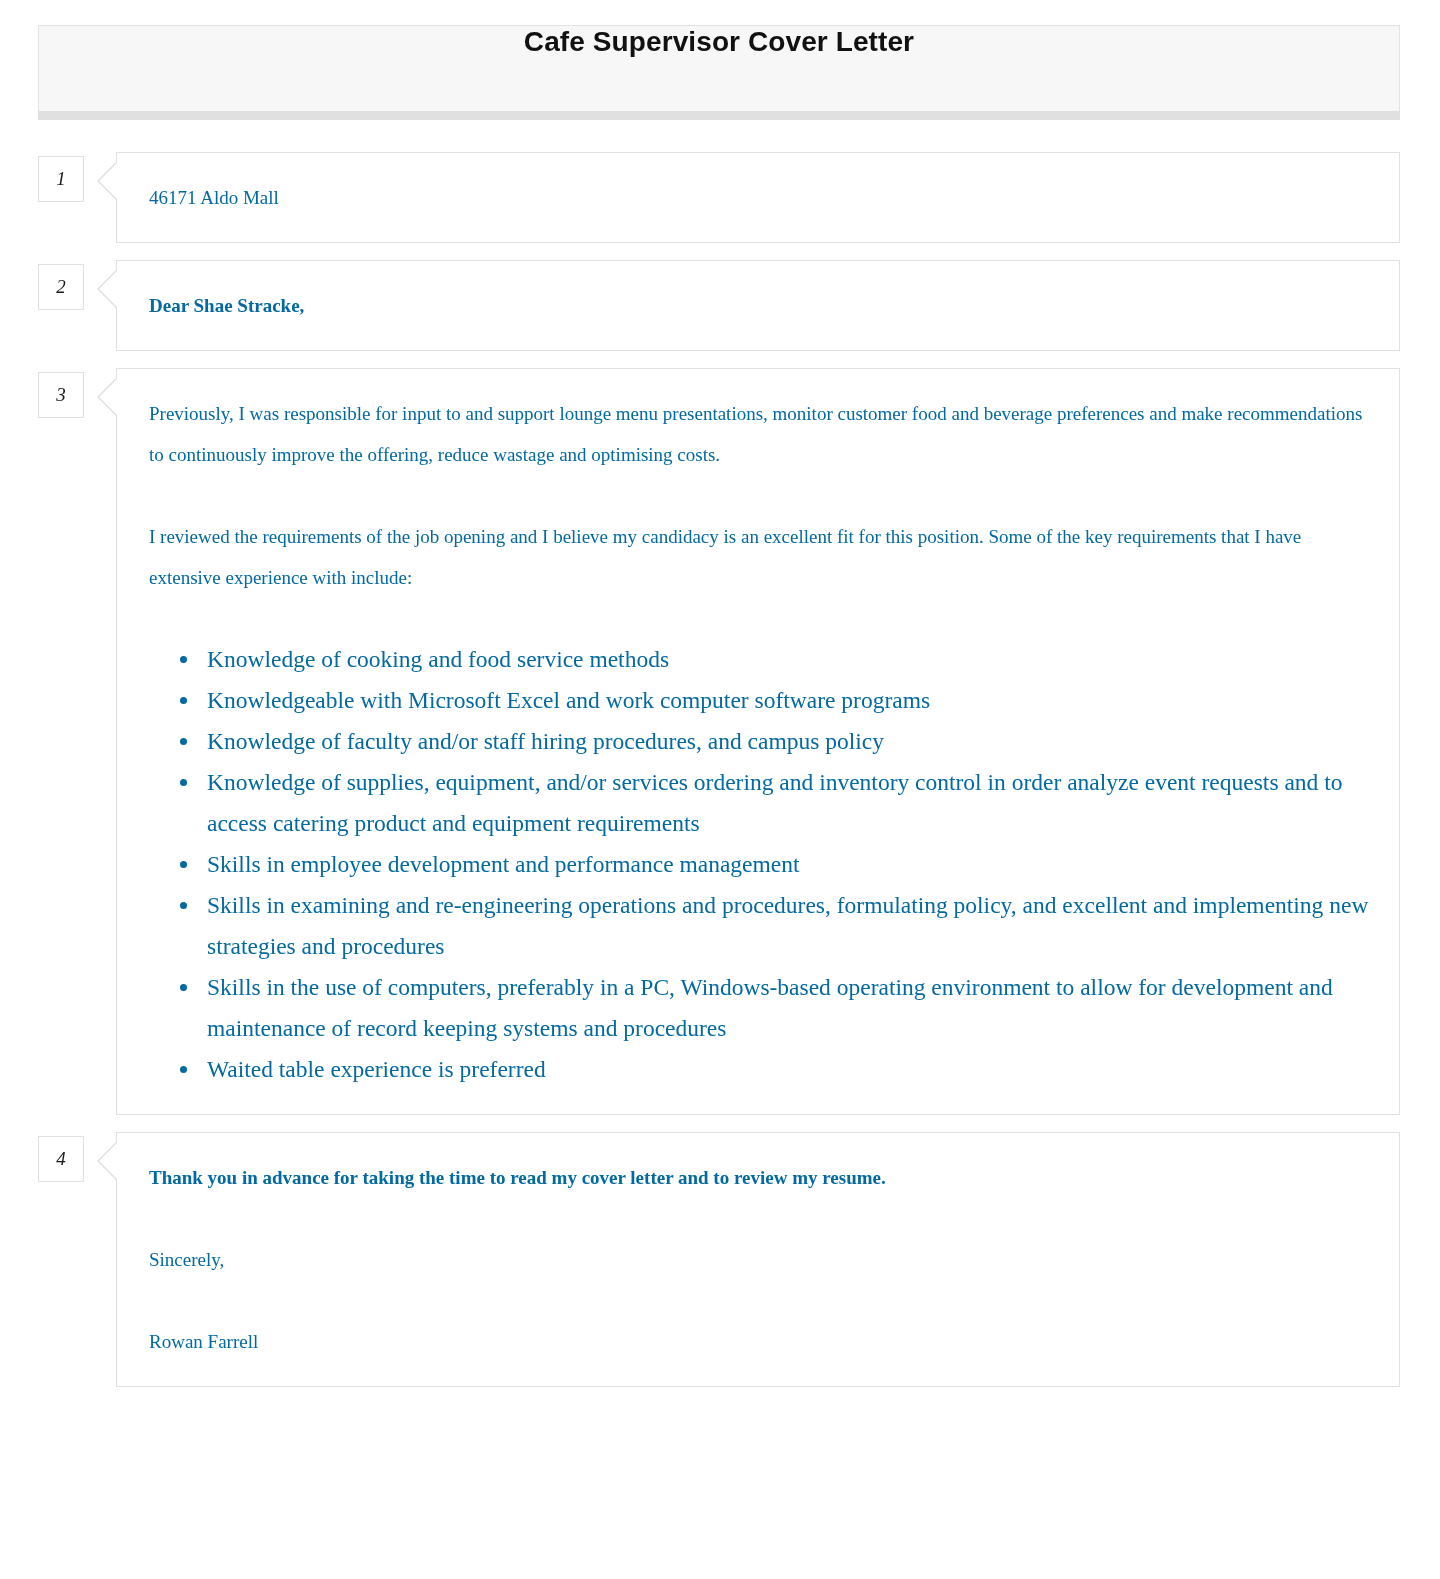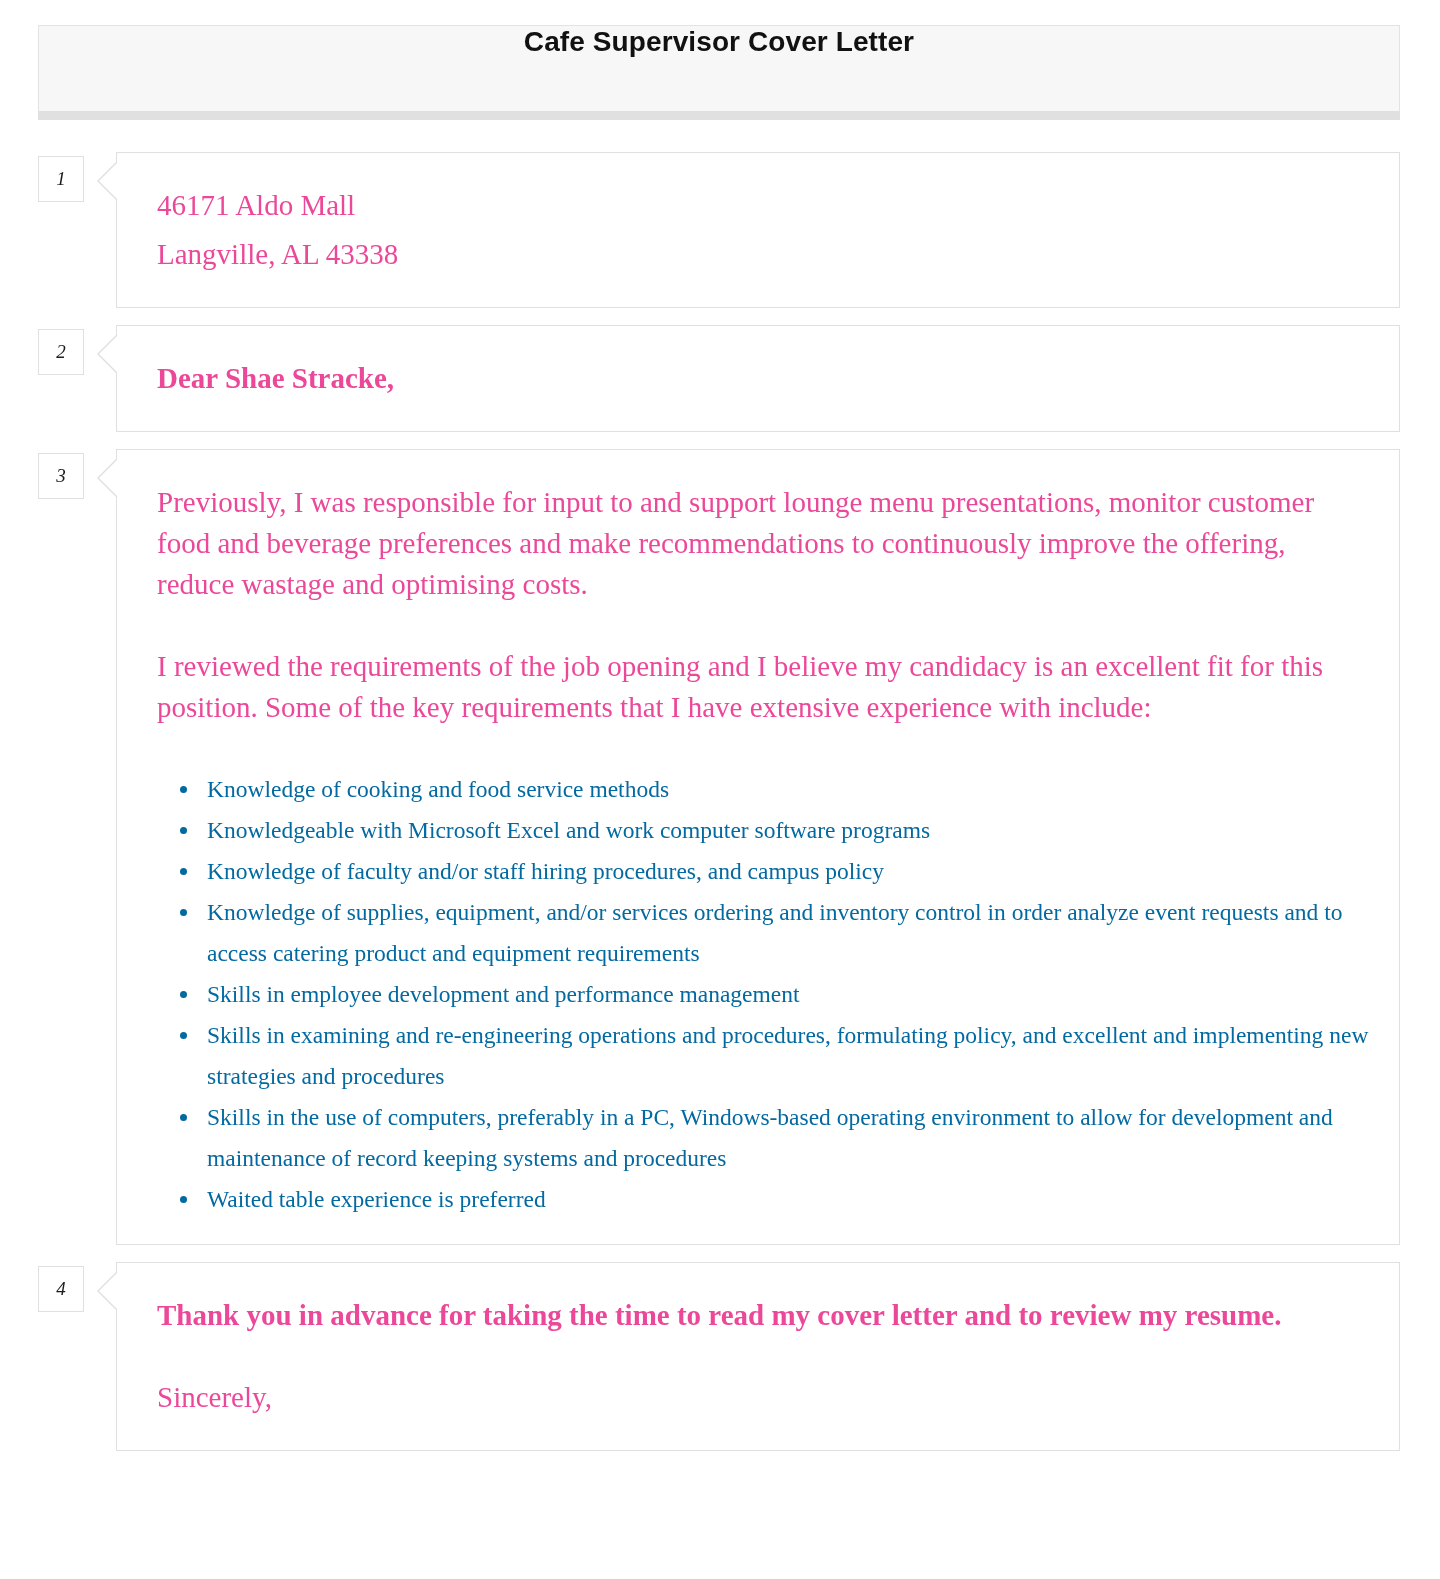--- a/index.html
+++ b/index.html
@@ -104,24 +104,24 @@
   }
   .notch::after {
     left: 2px;
     top: -18px;
     border-top: 18px solid transparent;
     border-bottom: 18px solid transparent;
     border-right: 18px solid #ffffff;
   }
 
   .para {
-    font-size: 29px;
+    font-size: 19px;
     line-height: 41px;
-    margin: 8px;
-    color: #ec4899;
+    margin: 0;
+    color: #0369a1;
   }
   .para + .para {
     margin-top: 41px;
   }
   .para.bold {
     font-weight: bold;
   }
 
   .section-body ul.req-list {
     margin: 41px 0 0 0;
@@ -146,21 +146,20 @@
   </div>
   <div class="header-shadow"></div>
 
   <div class="sections">
 
     <div class="section">
       <div class="section-marker">1</div>
       <div class="section-body">
         <div class="notch"></div>
         <p class="para">46171 Aldo Mall</p>
-        <p class="para" style="margin-top:0">Langville, AL 43338</p>
       </div>
     </div>
 
     <div class="section">
       <div class="section-marker">2</div>
       <div class="section-body">
         <div class="notch"></div>
         <p class="para bold">Dear Shae Stracke,</p>
       </div>
     </div>
@@ -183,17 +182,18 @@
         </ul>
       </div>
     </div>
 
     <div class="section">
       <div class="section-marker">4</div>
       <div class="section-body">
         <div class="notch"></div>
         <p class="para bold">Thank you in advance for taking the time to read my cover letter and to review my resume.</p>
         <p class="para">Sincerely,</p>
+        <p class="para">Rowan Farrell</p>
       </div>
     </div>
 
   </div>
 </div>
 
 </body></html>

